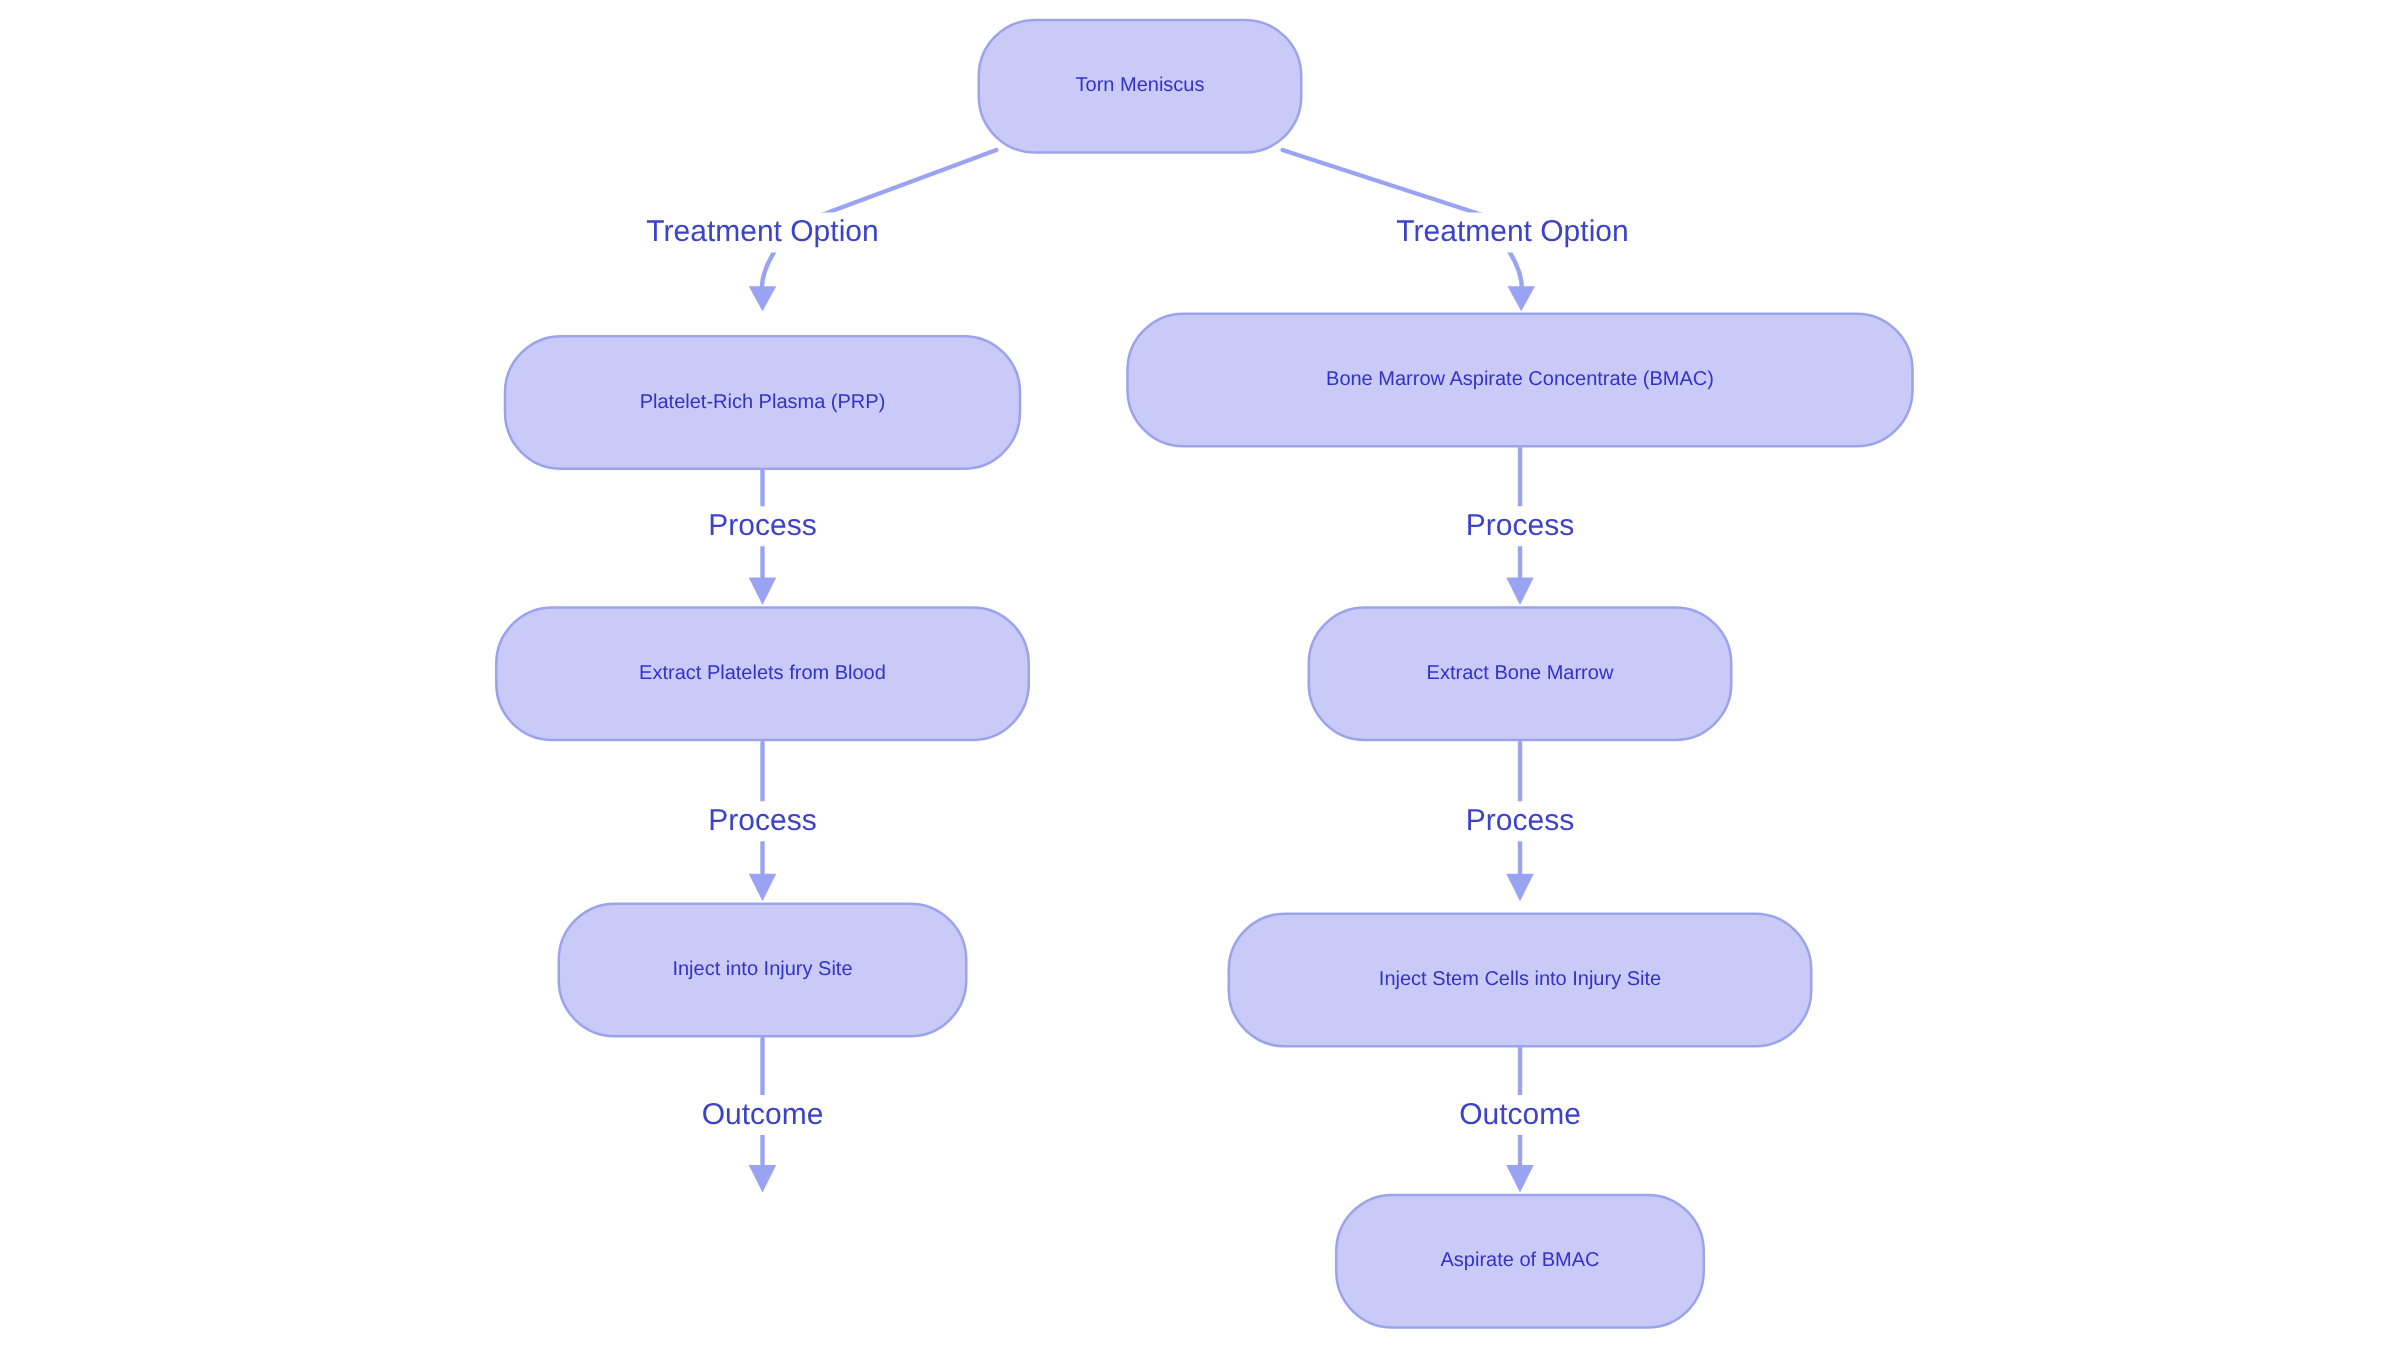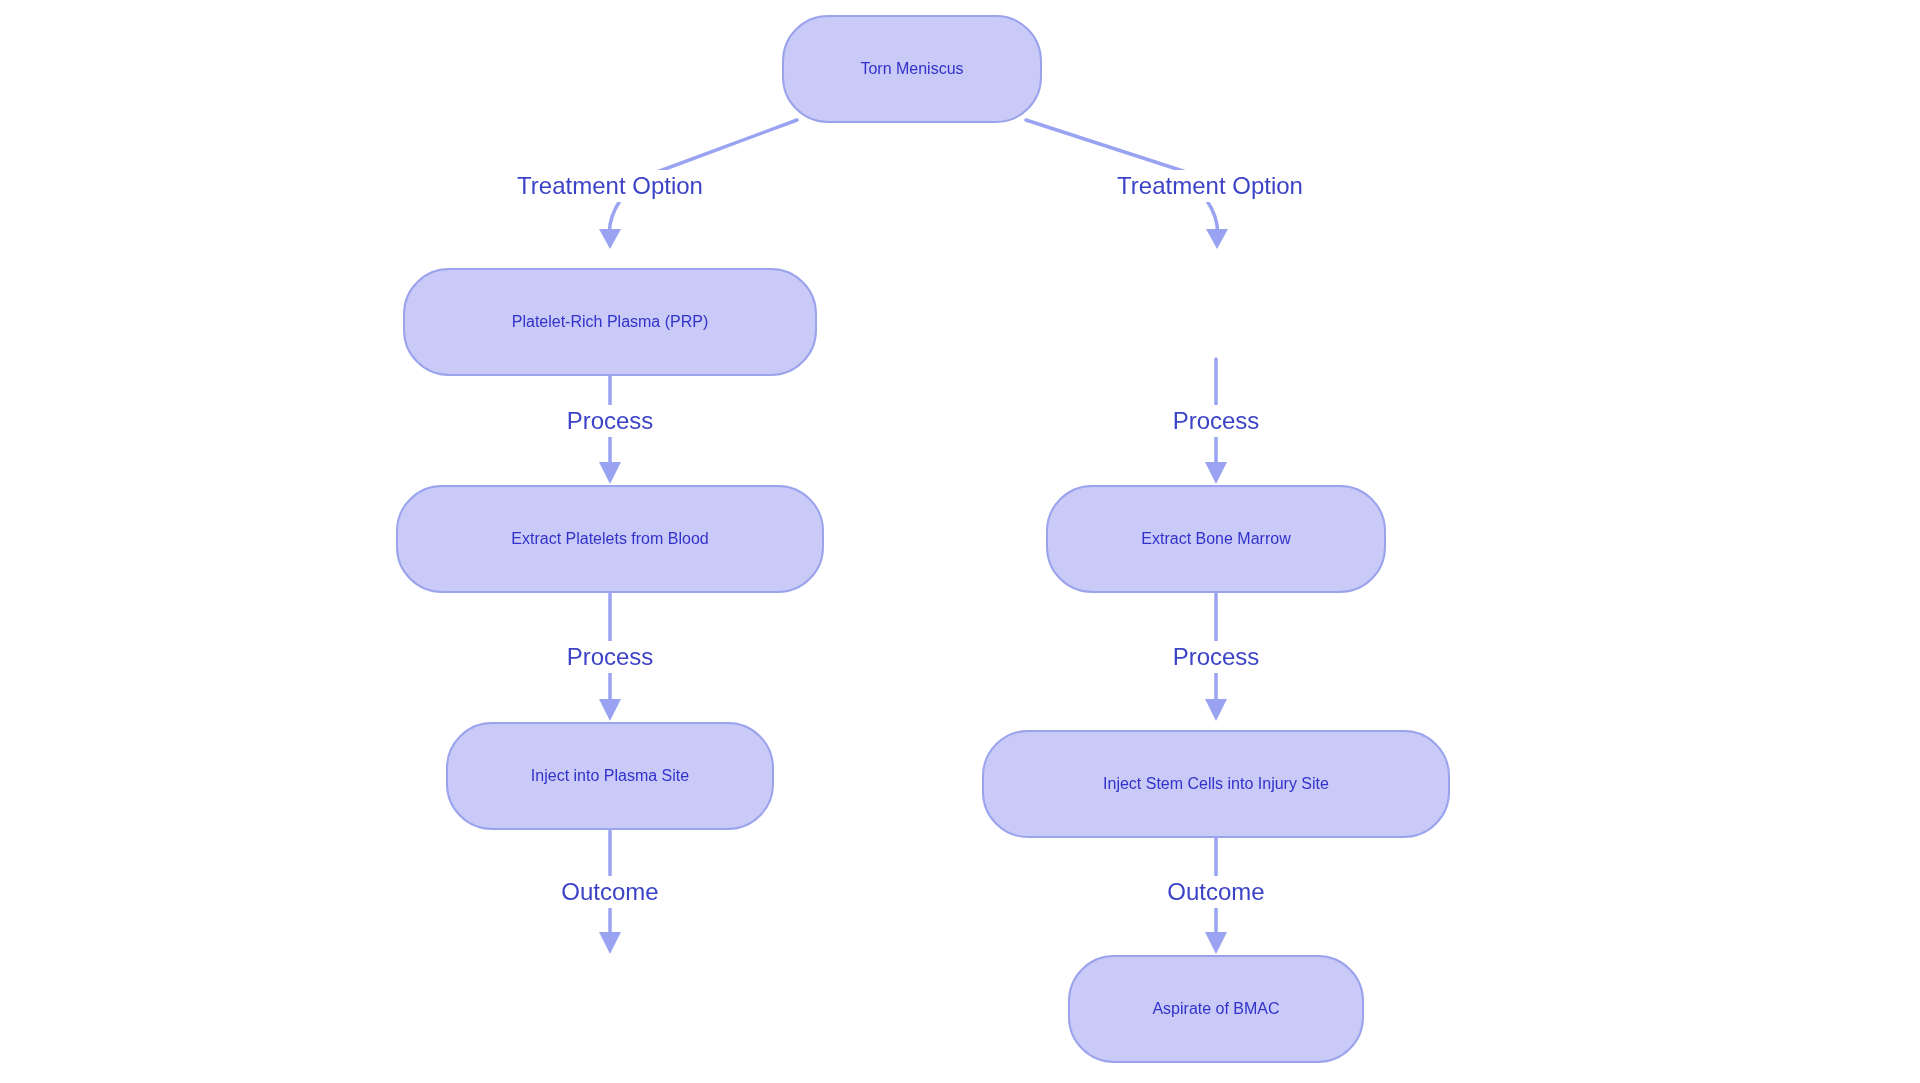--- a/index.html
+++ b/index.html
@@ -81,25 +81,26 @@
   <div class="edge-label" style="left:610px;top:657px;">Process</div>
   <div class="edge-label" style="left:1216px;top:657px;">Process</div>
 
   <div class="edge-label" style="left:610px;top:892px;">Outcome</div>
   <div class="edge-label" style="left:1216px;top:892px;">Outcome</div>
 
   <div class="node" style="left:782px;top:15px;width:260px;">Torn Meniscus</div>
 
   <div class="node" style="left:403px;top:250px;width:414px;margin-top:18px;">Platelet-Rich Plasma (PRP)</div>
 
+  <div class="node" style="left:901px;top:250px;width:630px;">Bone Marrow Aspirate Concentrate (BMAC)</div>
 
   <div class="node" style="left:396px;top:485px;width:428px;">Extract Platelets from Blood</div>
 
   <div class="node" style="left:1046px;top:485px;width:340px;">Extract Bone Marrow</div>
 
-  <div class="node" style="left:446px;top:722px;width:328px;">Inject into Plasma Site</div>
+  <div class="node" style="left:446px;top:722px;width:328px;">Inject into Injury Site</div>
 
   <div class="node" style="left:982px;top:730px;width:468px;">Inject Stem Cells into Injury Site</div>
 
 
   <div class="node" style="left:1068px;top:955px;width:296px;">Aspirate of BMAC</div>
 
 </div>
 
 </body></html>

